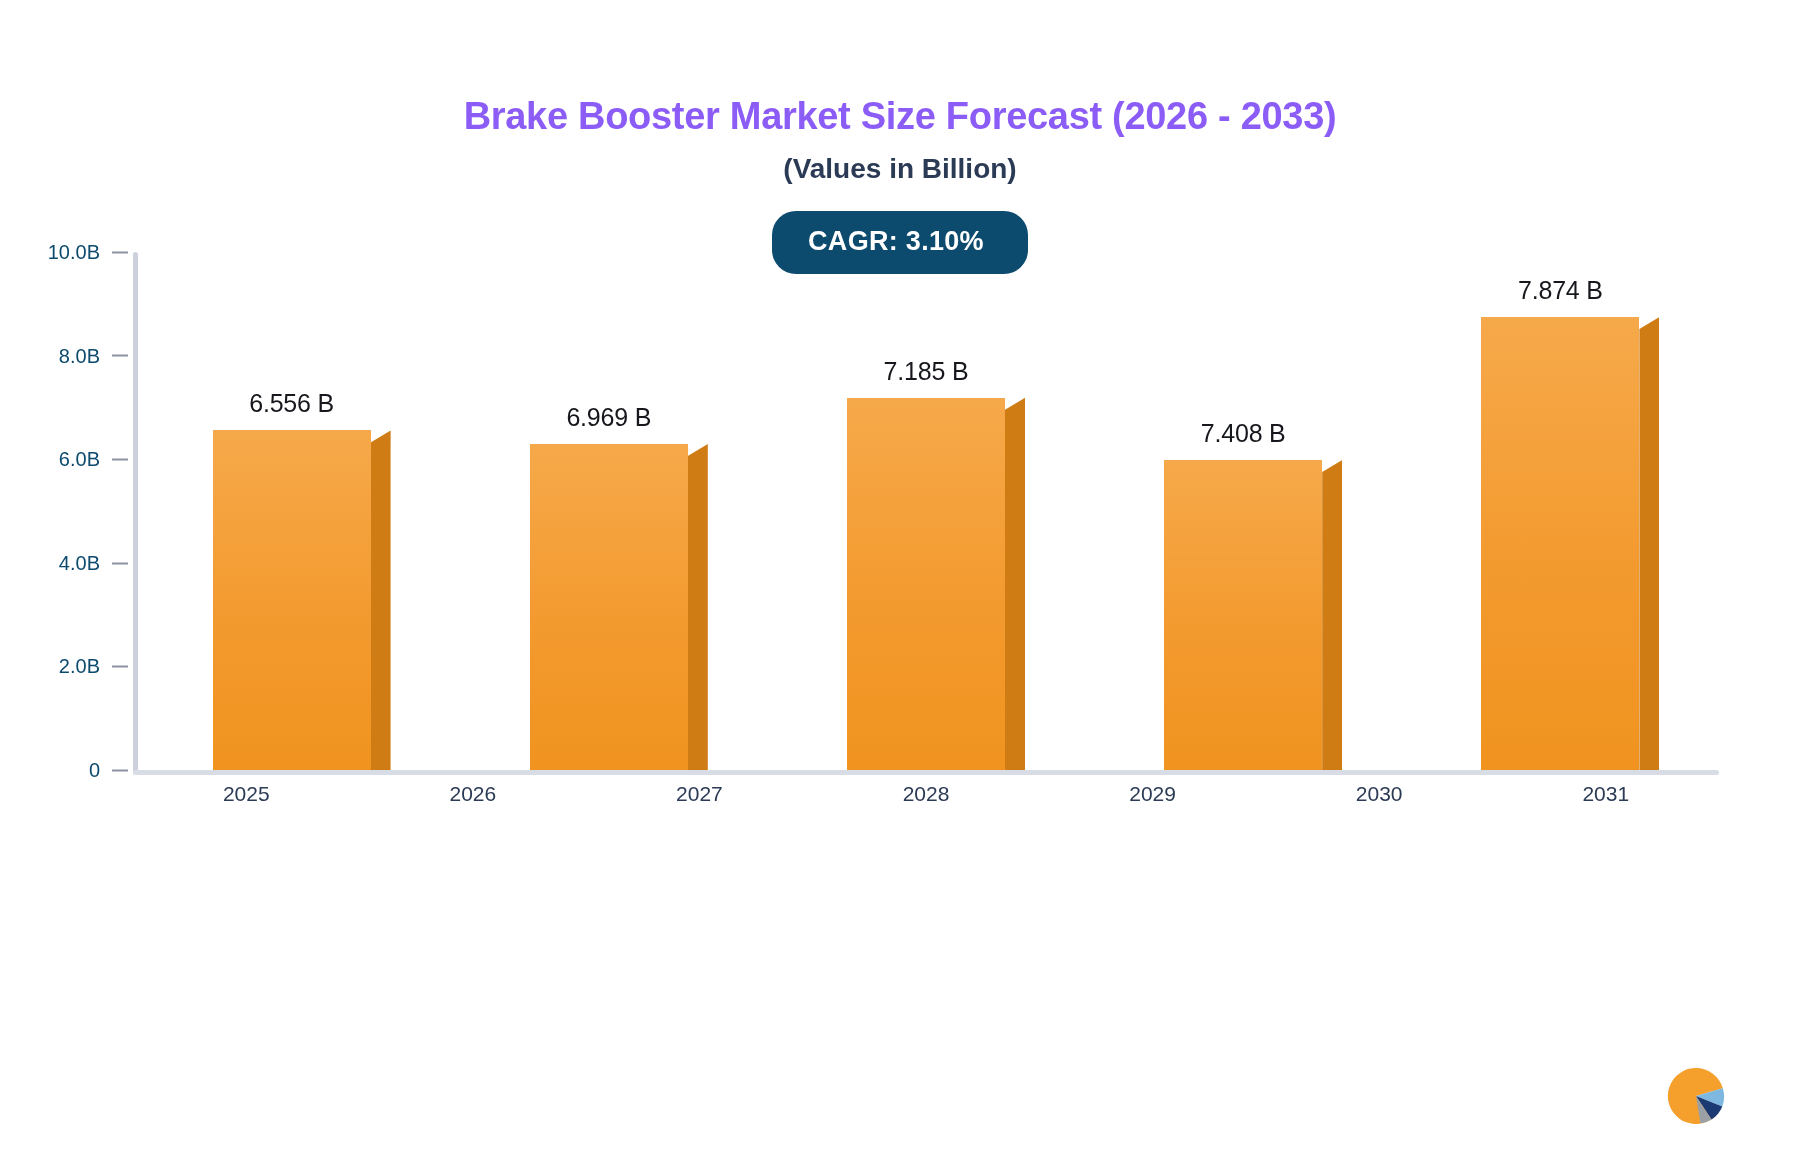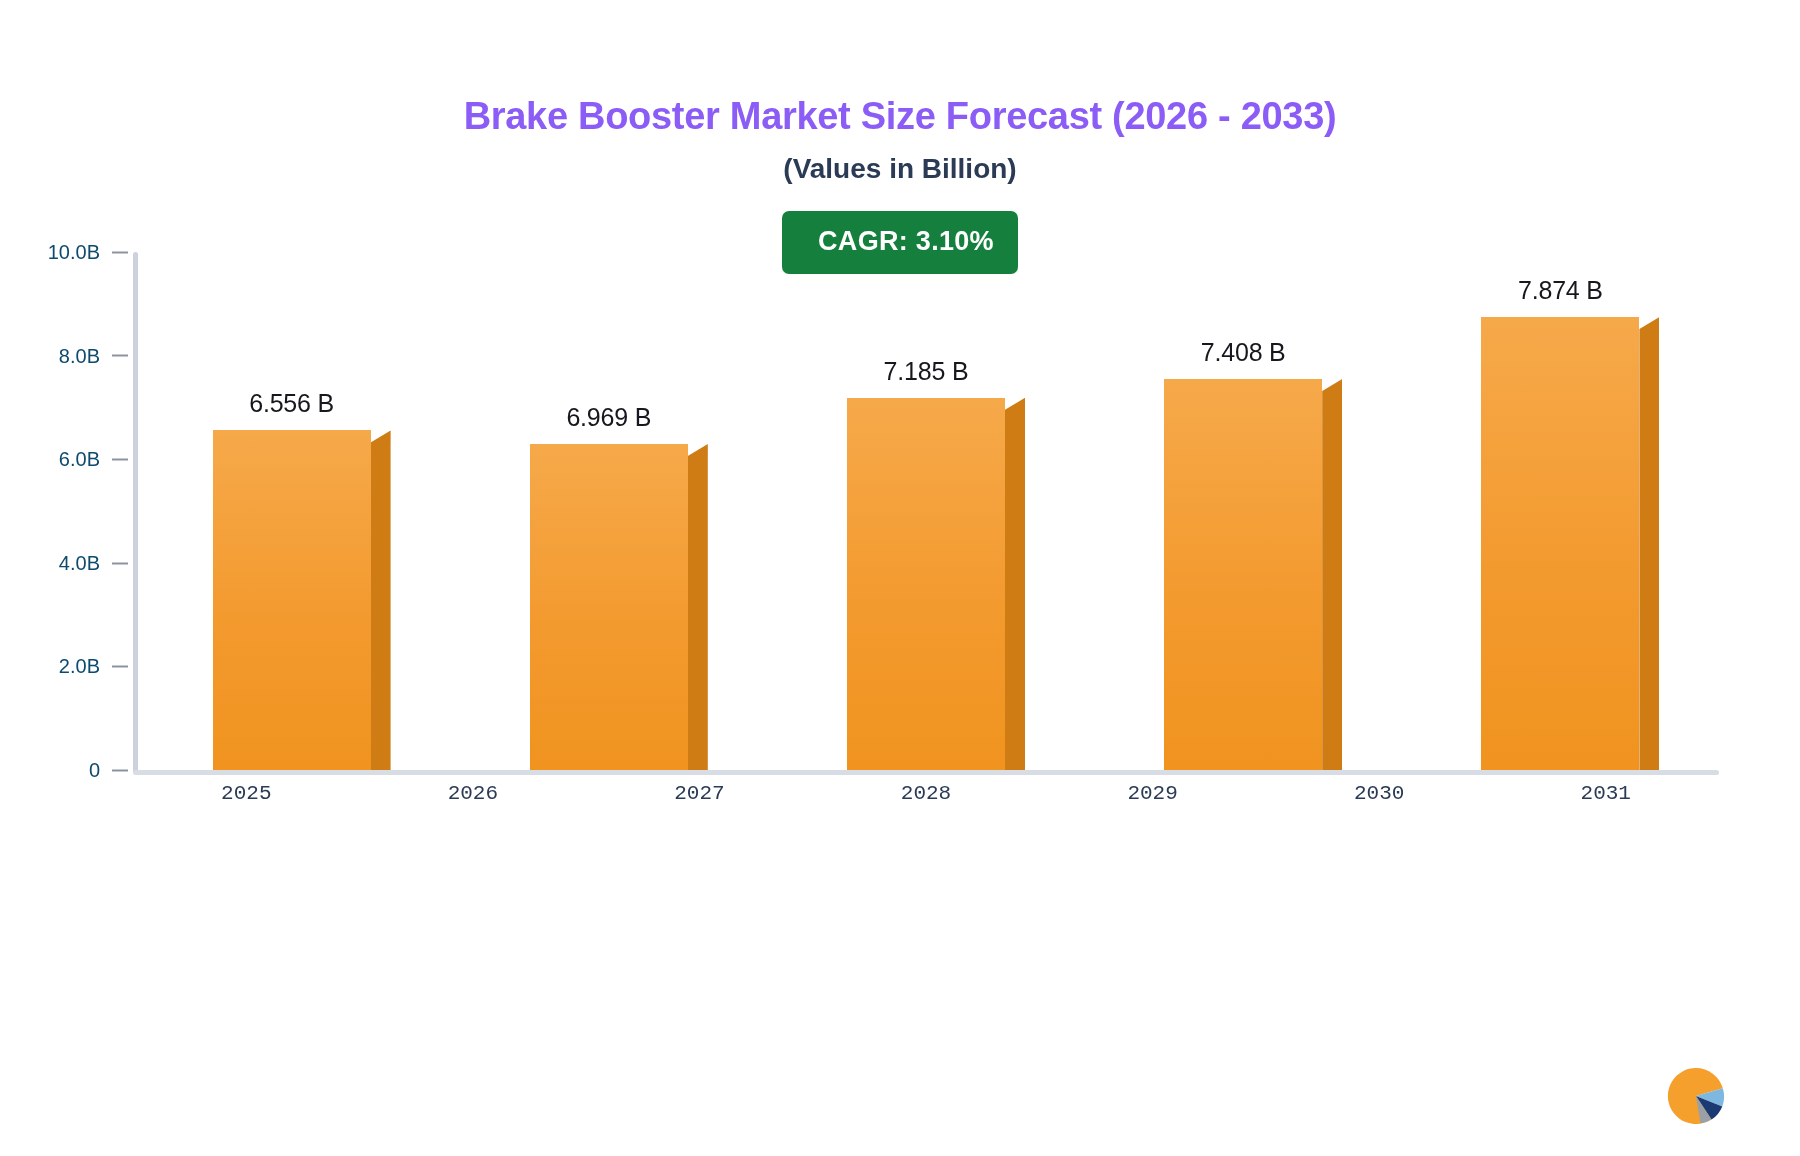--- a/index.html
+++ b/index.html
@@ -31,26 +31,26 @@
     font-weight: bold;
     color: #2b3a55;
     margin-top: 16px;
     line-height: 1.1;
   }
   .cagr-wrap {
     display: flex; justify-content: center;
     margin-top: 26px;
   }
   .cagr-badge {
-    background: #15803d;
+    background: #0c4a6e;
     color: #ffffff;
     font-size: 27px;
     font-weight: bold;
-    padding: 17px 24px 19px 36px;
-    border-radius: 7px;
+    padding: 17px 44px 19px 36px;
+    border-radius: 24px;
     letter-spacing: 0.3px;
     line-height: 1;
   }
 
   
   .plot {
     position: absolute;
     left: 0; top: 0;
     width: 1800px; height: 1156px;
   }
@@ -135,21 +135,20 @@
     color: #16181d;
     letter-spacing: -0.2px;
   }
 
   
   .x-labels {
     position: absolute;
     left: 133px; top: 782px;
     width: 1586px;
     display: flex;
-    font-family: Liberation Mono, monospace;
   }
   .x-label {
     flex: 1 1 0;
     text-align: center;
     font-size: 21px;
     color: #2b3a55;
     font-weight: 500;
   }
 
   
@@ -208,21 +207,21 @@
         </div>
       </div>
       <div class="bar-slot">
         <div class="bar3d" style="height: 372.183px;">
           <div class="bar-side"></div>
           <div class="bar-face"></div>
           <div class="bar-label">7.185 B</div>
         </div>
       </div>
       <div class="bar-slot">
-        <div class="bar3d" style="height: 391px;">
+        <div class="bar3d" style="height: 310px;">
           <div class="bar-side"></div>
           <div class="bar-face"></div>
           <div class="bar-label">7.408 B</div>
         </div>
       </div>
       <div class="bar-slot">
         <div class="bar3d" style="height: 453px;">
           <div class="bar-side"></div>
           <div class="bar-face"></div>
           <div class="bar-label">7.874 B</div>

